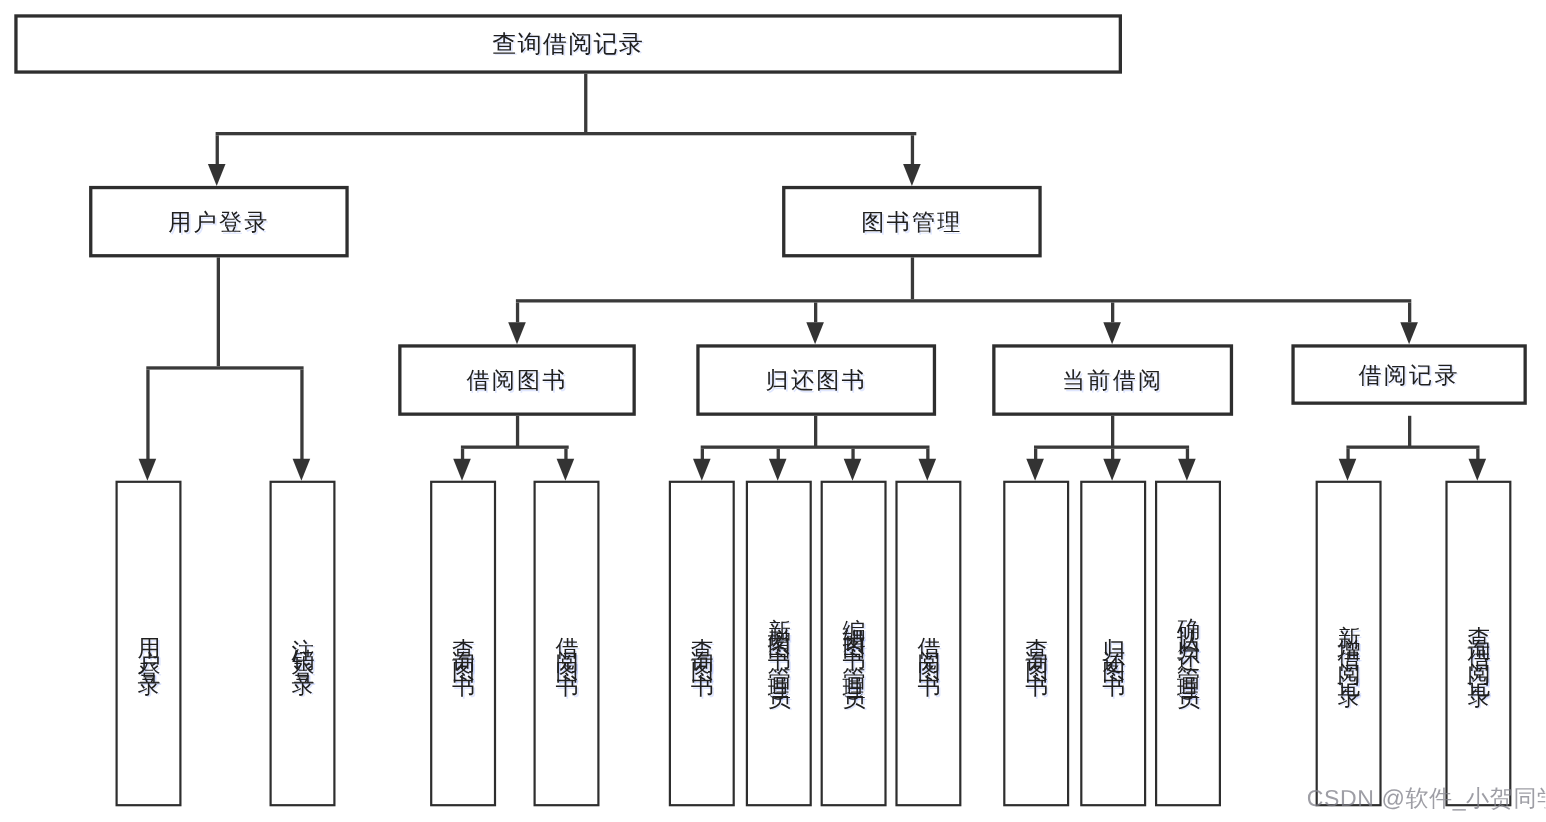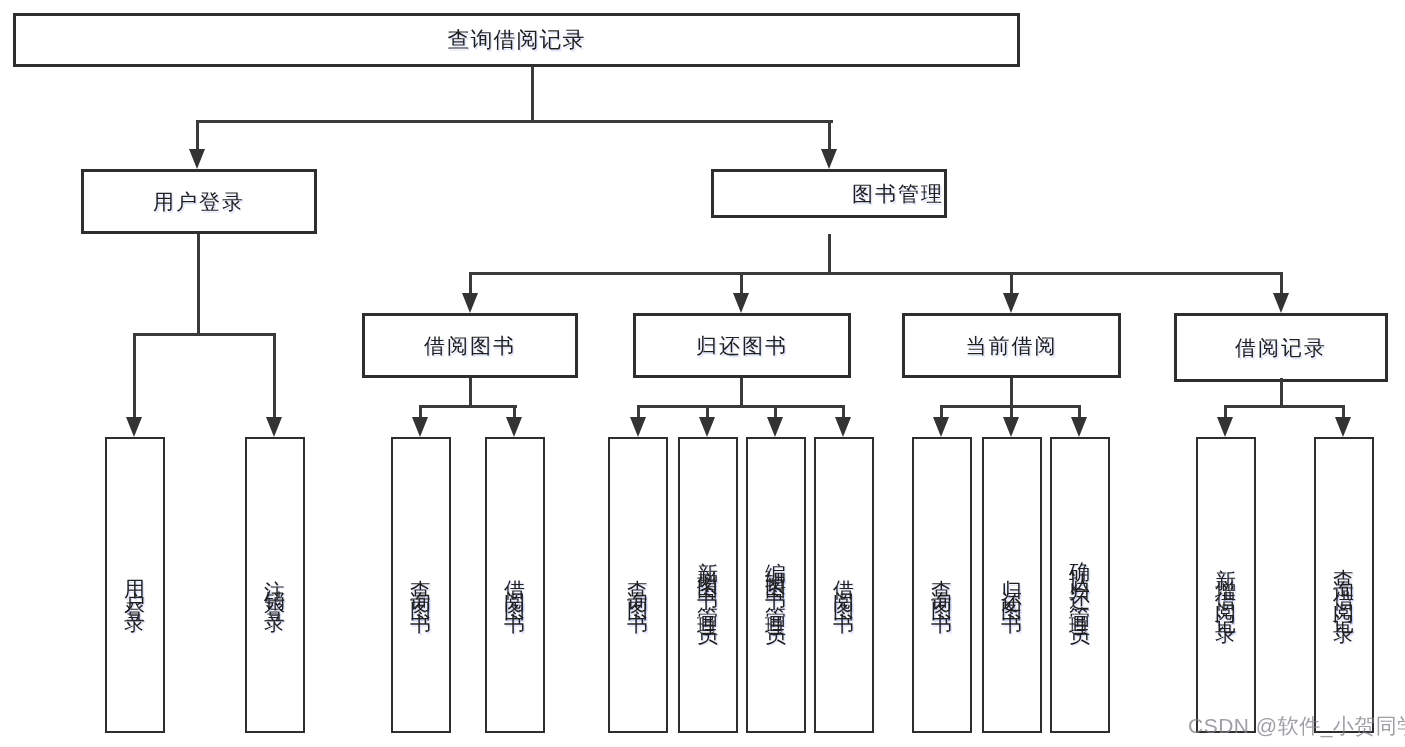--- a/index.html
+++ b/index.html
@@ -40,34 +40,34 @@
 
 <div class="canvas">
 
   <div class="box root-box" style="left:13px; top:13px; width:1007px; height:54px;">
     <span class="lbl">查询借阅记录</span>
   </div>
 
   <div class="box h-box" style="left:81px; top:169px; width:236px; height:65px;">
     <span class="lbl">用户登录</span>
   </div>
-  <div class="box h-box" style="left:711px; top:169px; width:236px; height:49px;justify-content:flex-end;">
+  <div class="box h-box" style="left:711px; top:169px; width:236px; height:65px;">
     <span class="lbl">图书管理</span>
   </div>
 
   <div class="box h-box" style="left:362px; top:313px; width:216px; height:65px;">
     <span class="lbl">借阅图书</span>
   </div>
   <div class="box h-box" style="left:633px; top:313px; width:218px; height:65px;">
     <span class="lbl">归还图书</span>
   </div>
   <div class="box h-box" style="left:902px; top:313px; width:219px; height:65px;">
     <span class="lbl">当前借阅</span>
   </div>
-  <div class="box h-box" style="left:1174px; top:313px; width:214px; height:69px;">
+  <div class="box h-box" style="left:1174px; top:313px; width:214px; height:55px;">
     <span class="lbl">借阅记录</span>
   </div>
 
   <div class="box tall" style="left:105px;">
     <span class="lbl vtext">用户登录</span>
   </div>
   <div class="box tall" style="left:245px;">
     <span class="lbl vtext">注销登录</span>
   </div>
 

